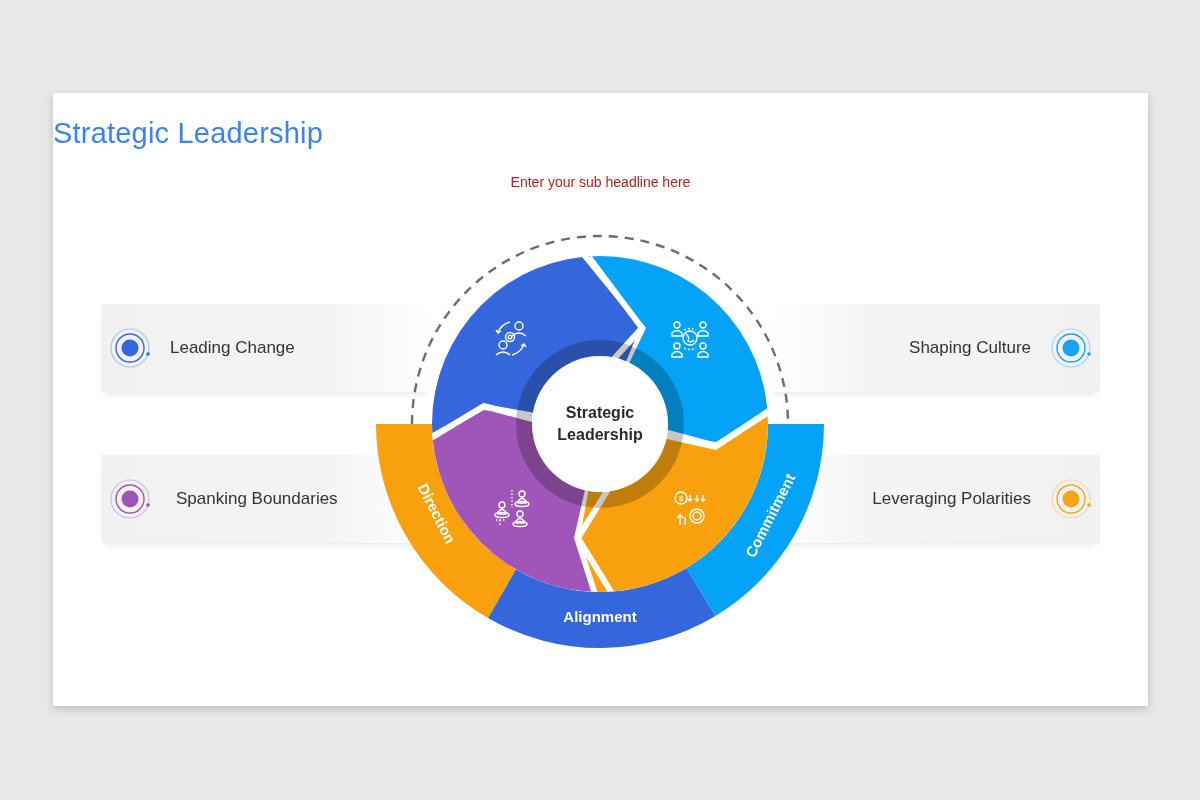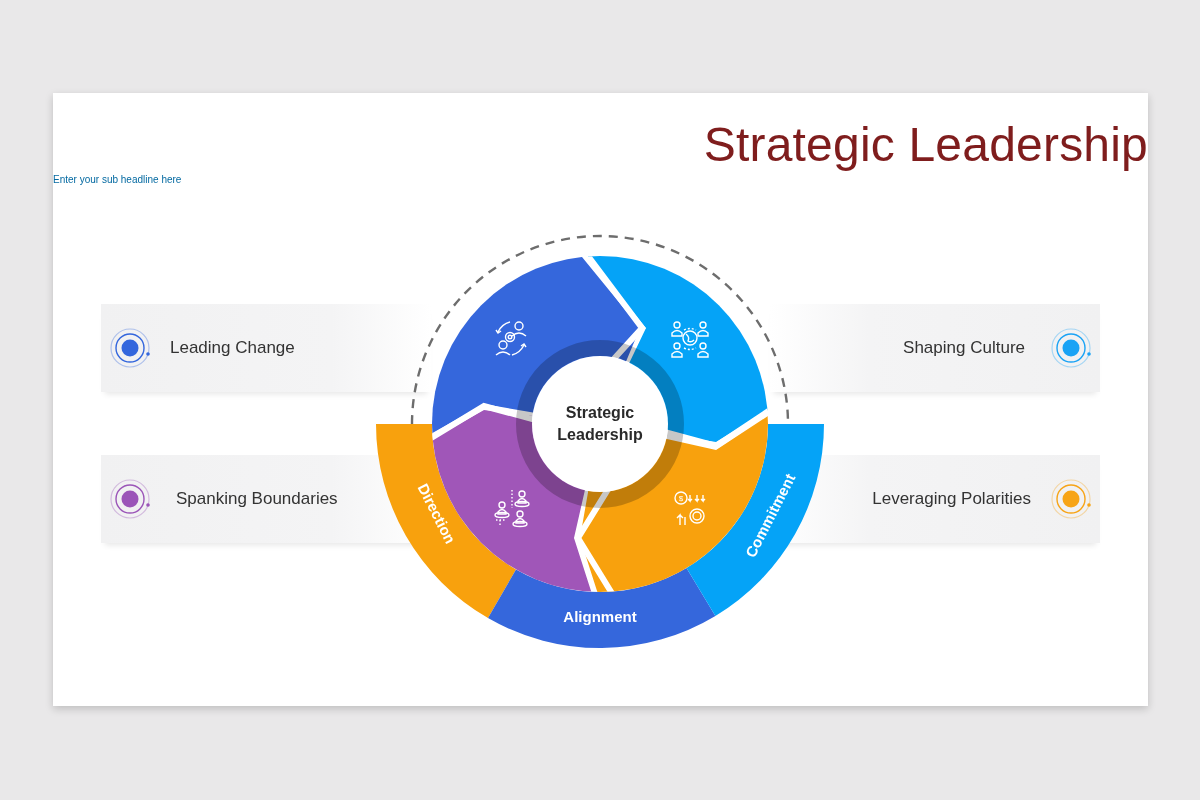--- a/index.html
+++ b/index.html
@@ -1,19 +1,19 @@
 <!DOCTYPE html>
 <html><head>
 <meta charset="utf-8">
 <style>
   html, body { margin:0; padding:0; }
   body { width:1200px; height:800px; background:#e9e8e9; position:relative; overflow:hidden; font-family:"Liberation Sans", "DejaVu Sans", sans-serif; }
   .slide { position:absolute; left:53px; top:93px; width:1095px; height:613px; background:#ffffff; box-shadow: 0 3px 8px rgba(0,0,0,0.18); }
-  .title { position:absolute; left:0; width:100%; top:24px; text-align:right; font-size:48px; color:#7f1d1d; letter-spacing:0.2px; }
-  .subtitle { position:absolute; left:0; width:100%; top:81px; text-align:left; font-size:10px; color:#0369a1; }
+  .title { position:absolute; left:0; width:100%; top:24px; text-align:left; font-size:29px; color:#3b82f6; letter-spacing:0.2px; }
+  .subtitle { position:absolute; left:0; width:100%; top:81px; text-align:center; font-size:14px; color:#b91c1c; }
   .panel { position:absolute; height:88px; background:linear-gradient(90deg,#f1f1f2 0%, #f4f4f5 70%, #ffffff 100%); box-shadow:0 6px 6px -4px rgba(0,0,0,0.10); }
   .panel.right { background:linear-gradient(270deg,#f1f1f2 0%, #f4f4f5 70%, #ffffff 100%); }
   .panel .label { position:absolute; top:50%; transform:translateY(-50%); font-size:17px; color:#333; white-space:nowrap; }
   .panel .dot { position:absolute; top:50%; transform:translateY(-50%); width:44px; height:44px; }
   svg.diagram { position:absolute; left:0; top:0; }
 </style>
 </head>
 <body>
 
 <div class="slide">
@@ -35,21 +35,21 @@
   <svg class="dot" style="left:8px;" viewBox="0 0 44 44">
     <circle cx="21" cy="22" r="19" fill="none" stroke="#9b55b8" stroke-opacity="0.35" stroke-width="1.2"></circle>
     <circle cx="21" cy="22" r="14" fill="none" stroke="#9b55b8" stroke-width="1.4"></circle>
     <circle cx="21" cy="22" r="8.5" fill="#9b55b8"></circle>
     <circle cx="39" cy="28" r="1.8" fill="#9b55b8"></circle>
   </svg>
   <span class="label" style="left:75px;">Spanking Boundaries</span>
 </div>
 
 <div class="panel right" style="left:770px; top:304px; width:330px;">
-  <span class="label" style="right:75px;">Shaping Culture</span>
+  <span class="label" style="right:69px;">Shaping Culture</span>
   <svg class="dot" style="right:6px;" viewBox="0 0 44 44">
     <circle cx="21" cy="22" r="19" fill="none" stroke="#1aa3f5" stroke-opacity="0.35" stroke-width="1.2"></circle>
     <circle cx="21" cy="22" r="14" fill="none" stroke="#1aa3f5" stroke-width="1.4"></circle>
     <circle cx="21" cy="22" r="8.5" fill="#1aa3f5"></circle>
     <circle cx="39" cy="28" r="1.8" fill="#1aa3f5"></circle>
   </svg>
 </div>
 
 <div class="panel right" style="left:770px; top:455px; width:330px;">
   <span class="label" style="right:69px;margin-left:20px;">Leveraging Polarities</span>

